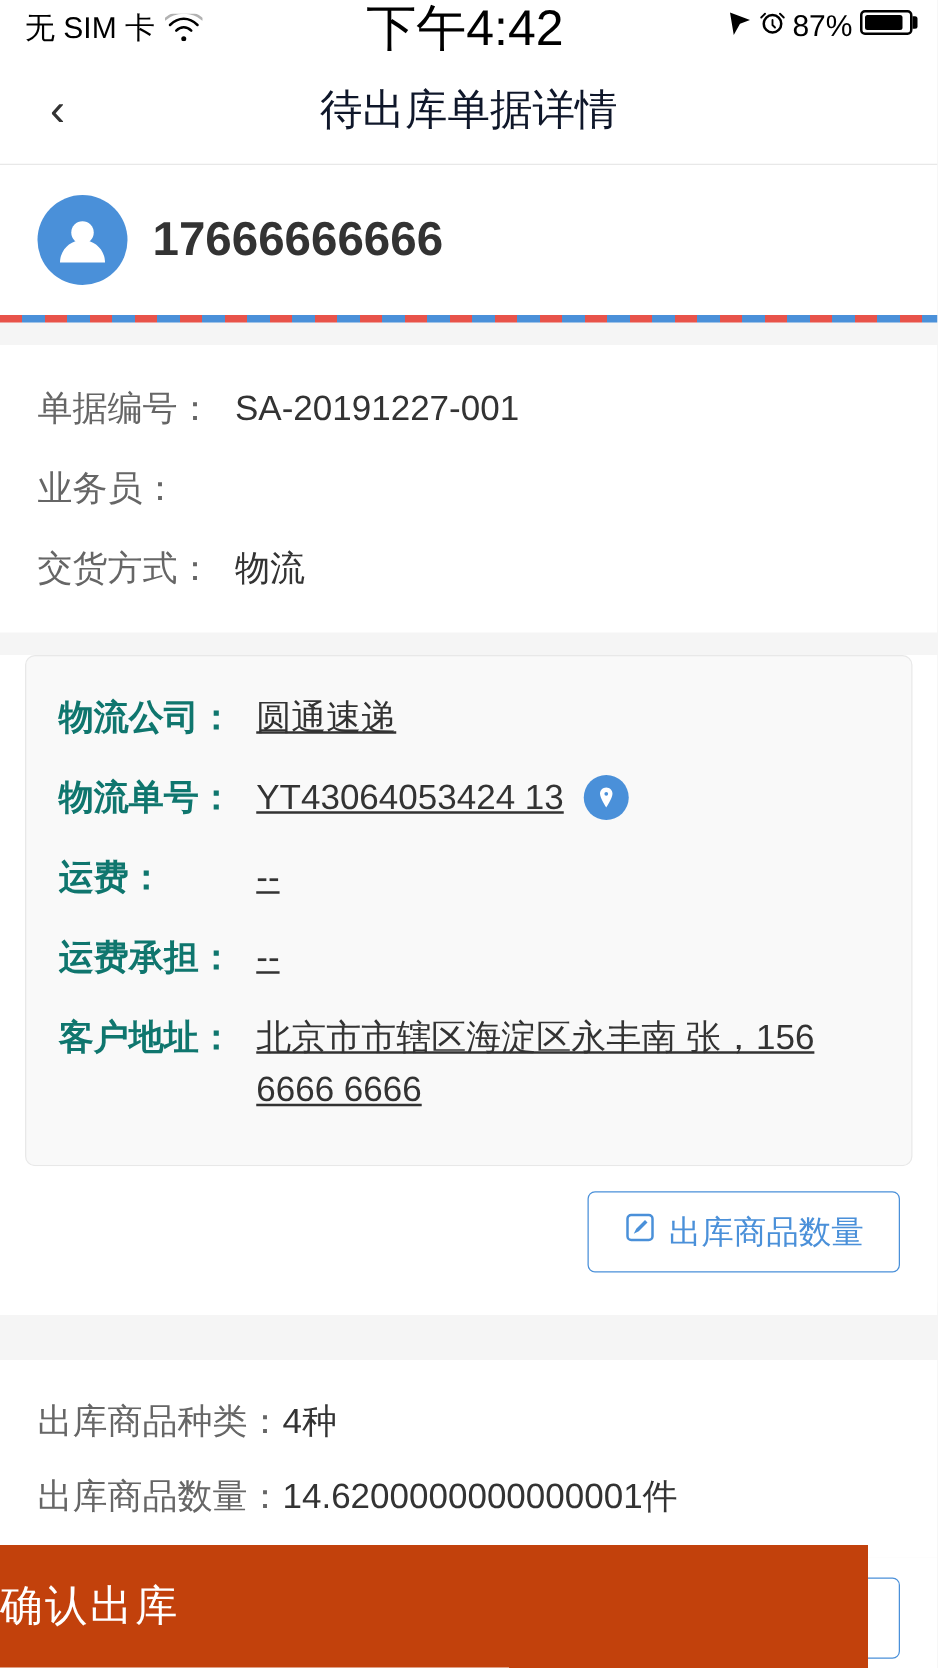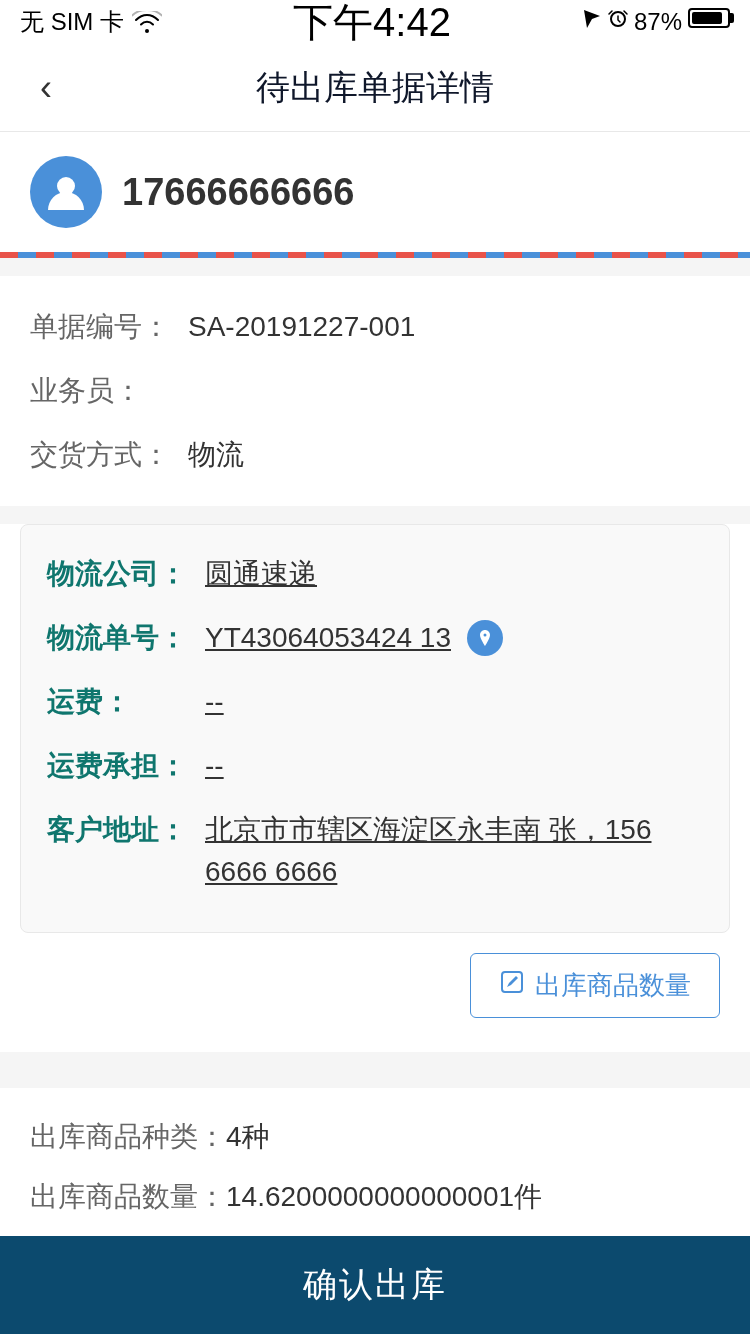--- a/index.html
+++ b/index.html
@@ -227,26 +227,26 @@
       align-items: center;
       gap: 10px;
       cursor: pointer;
     }
 
     
     .bottom-bar {
       position: fixed;
       bottom: 0;
       left: 0;
-      width: 750px;
-      background: #0c4a6e;
+      width: 694px;
+      background: #c2410c;
       height: 98px;
       display: flex;
       align-items: center;
-      justify-content: center;
+      justify-content: flex-start;
     }
     .btn-confirm {
       color: #fff;
       font-size: 34px;
       font-weight: 500;
       background: transparent;
       border: none;
       cursor: pointer;
       letter-spacing: 2px;
     }

